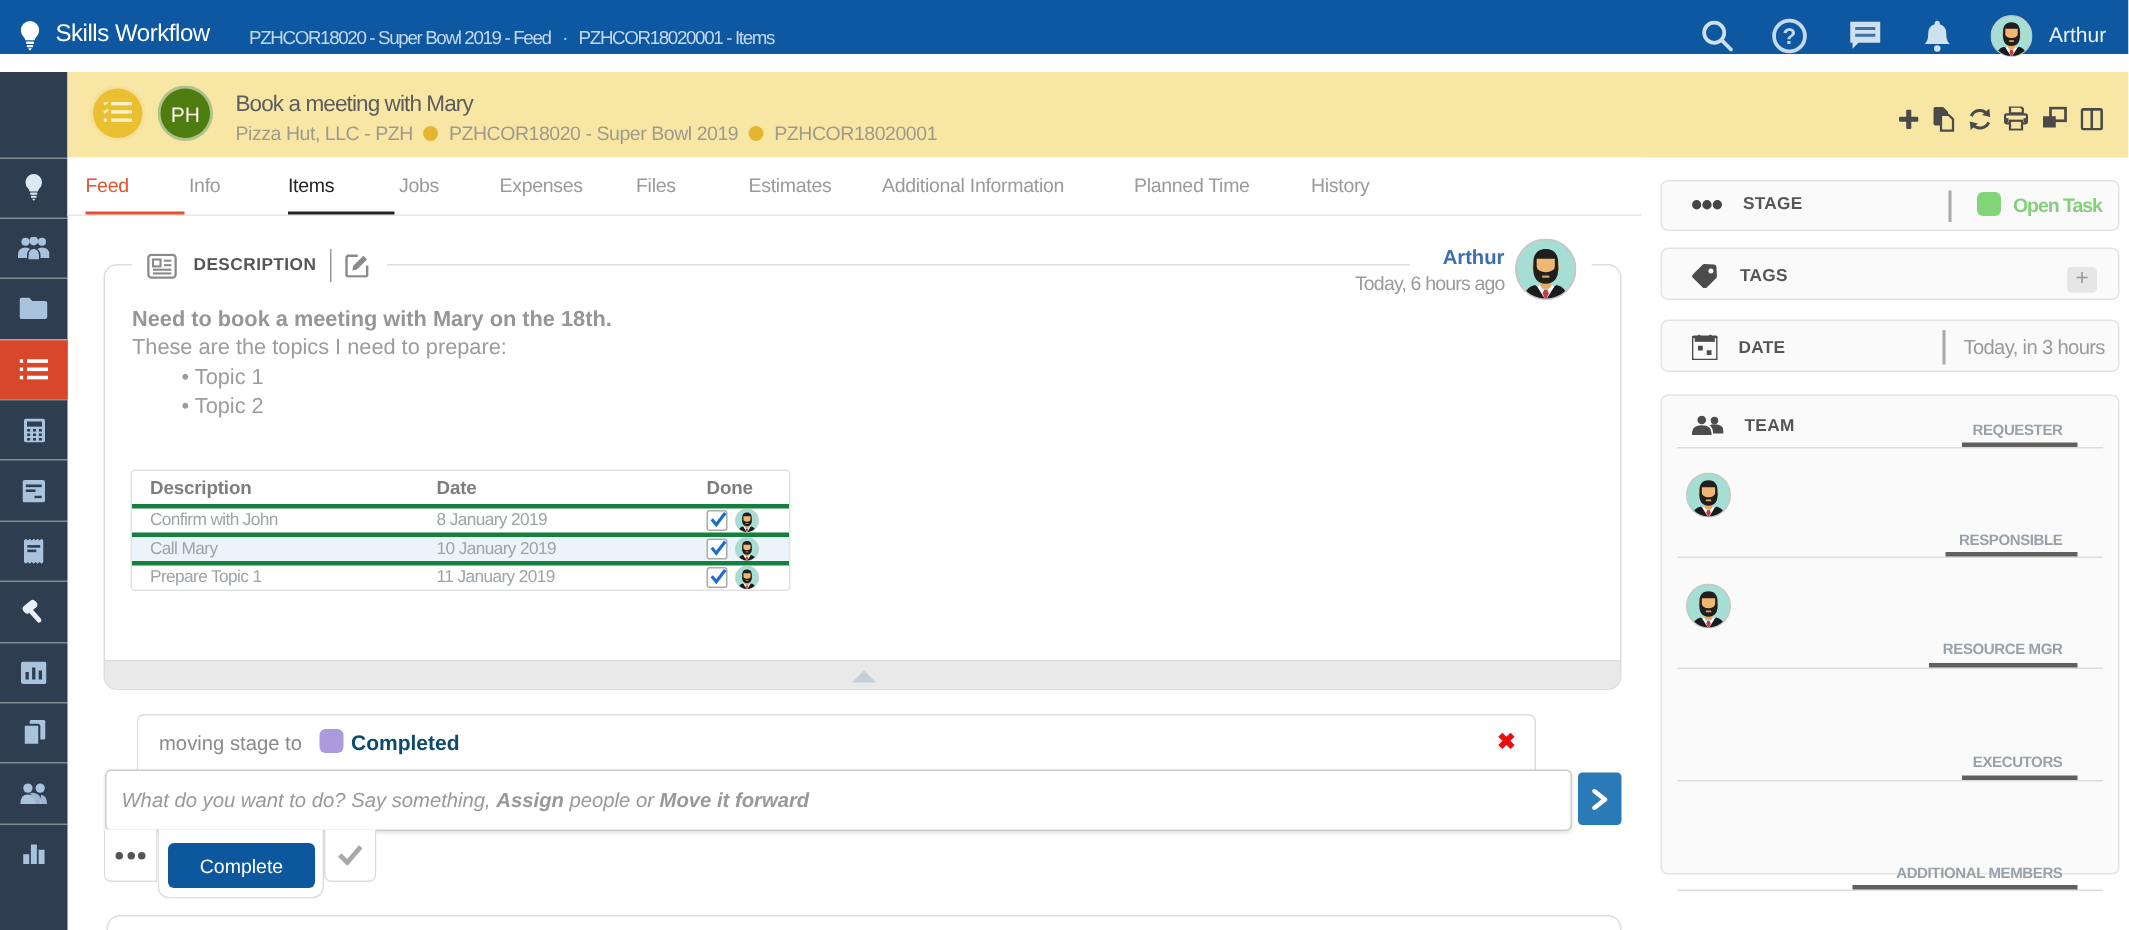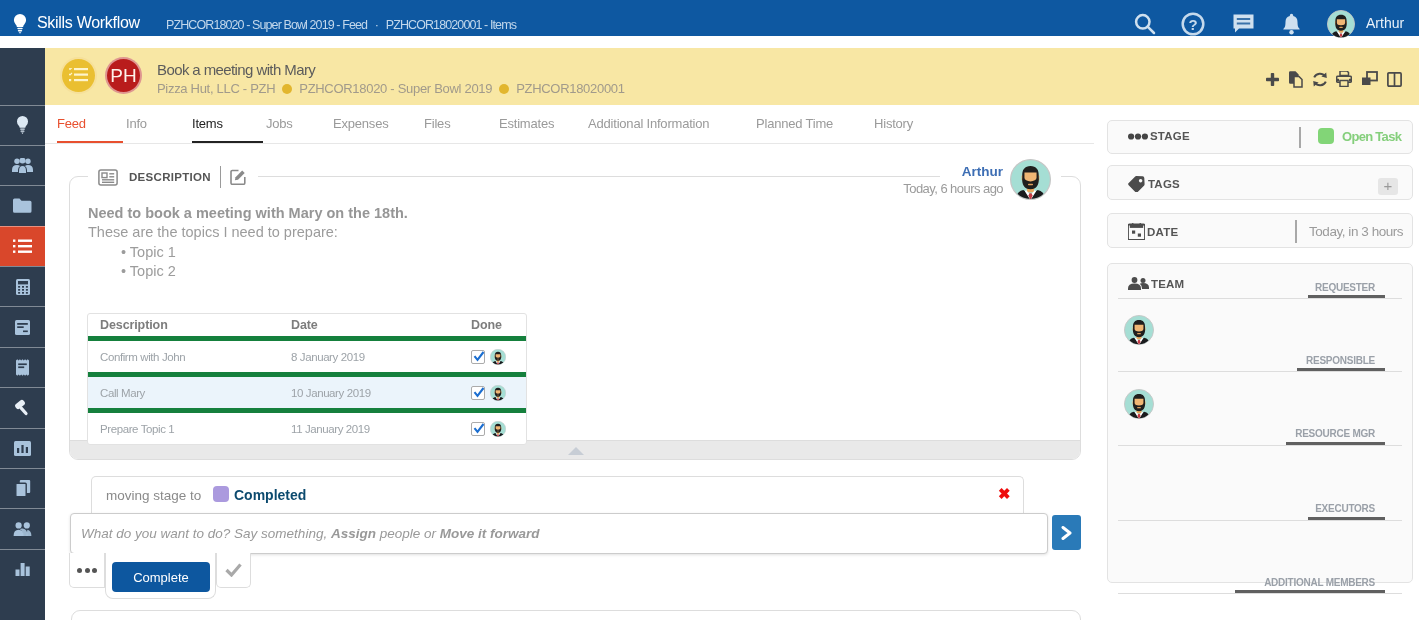--- a/index.html
+++ b/index.html
@@ -12,21 +12,21 @@
 .nav .uname{position:absolute;left:1366px;top:15px;font-size:14px;color:#eaf2fa}
 
 .side{position:absolute;left:0;top:48px;width:45px;height:572px;background:#2e3d4f}
 .scell{width:45px;height:40.4px;border-top:1px solid rgba(255,255,255,.4);display:flex;align-items:center;justify-content:center}
 .scell.first{height:56.5px;border-top:none}
 .scell.act{background:#d9472b}
 
 .yellow{position:absolute;left:45px;top:48px;width:1374px;height:57px;background:#f8e7a4}
 .circ{position:absolute;border-radius:50%;display:flex;align-items:center;justify-content:center}
 .c1{left:60px;top:57px;width:37px;height:37px;background:#eabf31;border:2px solid rgba(255,252,240,.55)}
-.c2{left:105px;top:57px;width:37px;height:37px;background:#b91c1c;border:2px solid rgba(255,252,240,.55);color:#fdf2ea;font-size:19px}
+.c2{left:105px;top:57px;width:37px;height:37px;background:#4d7c0f;border:2px solid rgba(255,252,240,.55);color:#fdf2ea;font-size:14px}
 .ytitle{position:absolute;left:157px;top:61px;font-size:15px;color:#5c5c5c;letter-spacing:-.6px}
 .ysub{position:absolute;left:157px;top:81px;font-size:13px;color:#a19a8b;letter-spacing:-.3px}
 .ydot{display:inline-block;width:10px;height:10px;border-radius:50%;background:#e2b62e;margin:0 7px;vertical-align:-1px}
 .yico{position:absolute;top:71px;color:#4a4a4a}
 
 .tabs{position:absolute;left:45px;top:105px;width:1049px;height:39px;background:#fff;border-bottom:1px solid #e7e7e7}
 .tab{position:absolute;top:0;height:38px;line-height:38px;font-size:13px;color:#9a9a9a;text-align:left;letter-spacing:-.2px}
 .tab.feed{color:#e8502f;border-bottom:2px solid #e8502f}
 .tab.items{color:#232323;border-bottom:2px solid #232323}
 
@@ -37,21 +37,21 @@
 .legend .lt{font-size:11.5px;font-weight:bold;color:#555;letter-spacing:.3px}
 .legend .sep{width:1.5px;height:22px;background:#9a9a9a;margin:0 -2px}
 .userblk{position:absolute;left:940px;top:158px;width:121px;background:#fff;height:44px}
 .userblk .nm{position:absolute;right:58px;top:6px;font-size:13.5px;color:#3d6eb4;font-weight:bold;white-space:nowrap}
 .userblk .tm{position:absolute;right:58px;top:23px;font-size:13px;color:#9b9b9b;white-space:nowrap;letter-spacing:-.55px}
 .bigav{position:absolute;right:10px;top:1px;width:41px;height:41px}
 .dtext{position:absolute;left:88px;top:203.5px;font-size:14.5px;color:#9c9c9c;line-height:19.5px}
 .dtext b{color:#969696}
 
 .itbl{position:absolute;left:87px;top:313px;width:440px;border:1px solid #e2e2e2;border-radius:3px;background:#fff}
-.itbl .tr{display:flex;height:36px;align-items:center;border-top:5px solid #15803d;font-size:11.5px;color:#9da3a8;letter-spacing:-.4px}
+.itbl .tr{display:flex;height:19px;align-items:center;border-top:3px solid #15803d;font-size:11.5px;color:#9da3a8;letter-spacing:-.4px}
 .itbl .tr.hd{height:22px;border-top:none;font-weight:bold;color:#7d7d7d;font-size:12.5px;letter-spacing:-.1px}
 .itbl .tr.hl{background:#ebf4fb}
 .itbl .c-desc{width:203px;padding-left:12px}
 .itbl .c-date{width:180px}
 .itbl .c-done{display:flex;align-items:center;gap:5px}
 .cb{width:14px;height:14px;border:1px solid #ababab;border-radius:2px;background:#fff;position:relative}
 .smav{width:16px;height:16px}
 
 .mbox{position:absolute;left:91px;top:476px;width:933px;height:38px;background:#fff;border:1px solid #ddd;border-radius:5px 5px 0 0;border-bottom:none}
 .mbox .mt{position:absolute;left:14px;top:11px;font-size:13.5px;color:#8a8a8a}
@@ -65,21 +65,21 @@
 
 .dots3{position:absolute;left:69px;top:553px;width:36px;height:35px;background:#fff;border:1px solid #ddd;border-top:none;border-radius:0 0 0 5px;display:flex;align-items:center;justify-content:center;gap:2.5px}
 .dots3 i{width:5px;height:5px;border-radius:50%;background:#555}
 .cpanel{position:absolute;left:105px;top:553px;width:111px;height:46px;background:#fff;border:1px solid #ddd;border-top:none;border-radius:0 0 8px 8px}
 .cbtn{position:absolute;left:6px;top:9px;width:98px;height:30px;background:#0d579f;border-radius:4px;color:#fff;font-size:13px;display:flex;align-items:center;justify-content:center}
 .ckcell{position:absolute;left:216px;top:553px;width:35px;height:35px;background:#fff;border:1px solid #ddd;border-top:none;border-radius:0 0 5px 5px;display:flex;align-items:center;justify-content:center}
 
 .bcard{position:absolute;left:71px;top:610px;width:1010px;height:30px;background:#fff;border:1px solid #ddd;border-radius:9px}
 
 .rcard{position:absolute;left:1107px;width:306px;background:#fafafa;border:1px solid #e3e3e3;border-radius:5px}
-.rhead{position:absolute;left:20px;display:flex;align-items:center;gap:2px}
+.rhead{position:absolute;left:20px;display:flex;align-items:center;gap:14px}
 .rhead .rt{font-size:11.5px;font-weight:bold;color:#555;letter-spacing:.2px}
 .vsep{position:absolute;width:1.5px;background:#a8a8a8}
 .grsq{position:absolute;left:210px;top:7px;width:16px;height:16px;border-radius:4px;background:#82d577}
 .gtxt{position:absolute;left:234px;top:8px;font-size:13px;font-weight:bold;color:#85cf7c;letter-spacing:-.7px}
 .plusbtn{position:absolute;left:270px;top:12px;width:20px;height:17px;background:#e6e6e6;border-radius:3px;color:#999;font-size:15px;text-align:center;line-height:16px}
 .dtxt{position:absolute;left:201px;top:10px;font-size:13.5px;color:#9b9b9b;letter-spacing:-.45px}
 .rlabel{position:absolute;font-size:10px;font-weight:bold;color:#9aa0a8;letter-spacing:-.25px}
 .rline{position:absolute;height:1px;background:#ddd}
 .rdark{position:absolute;height:3px;background:#606060}
 .tmav{position:absolute;width:30px;height:30px}

